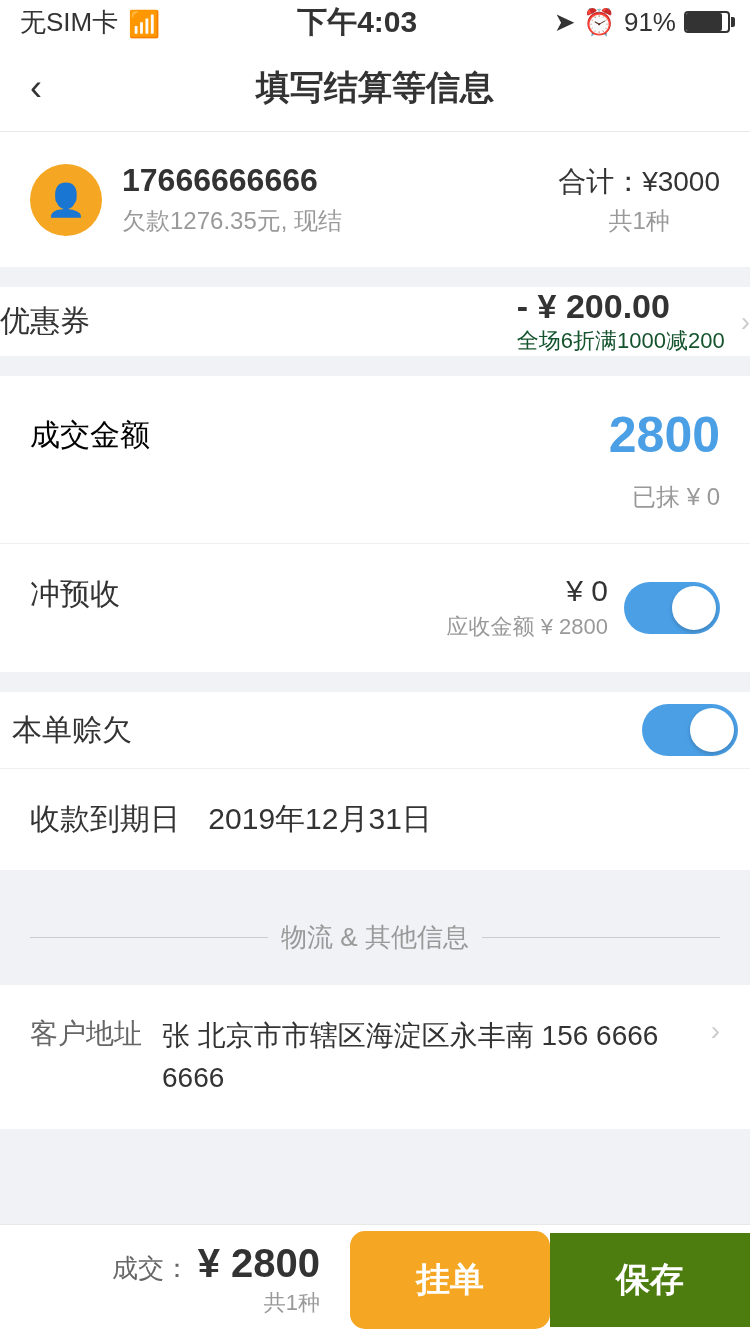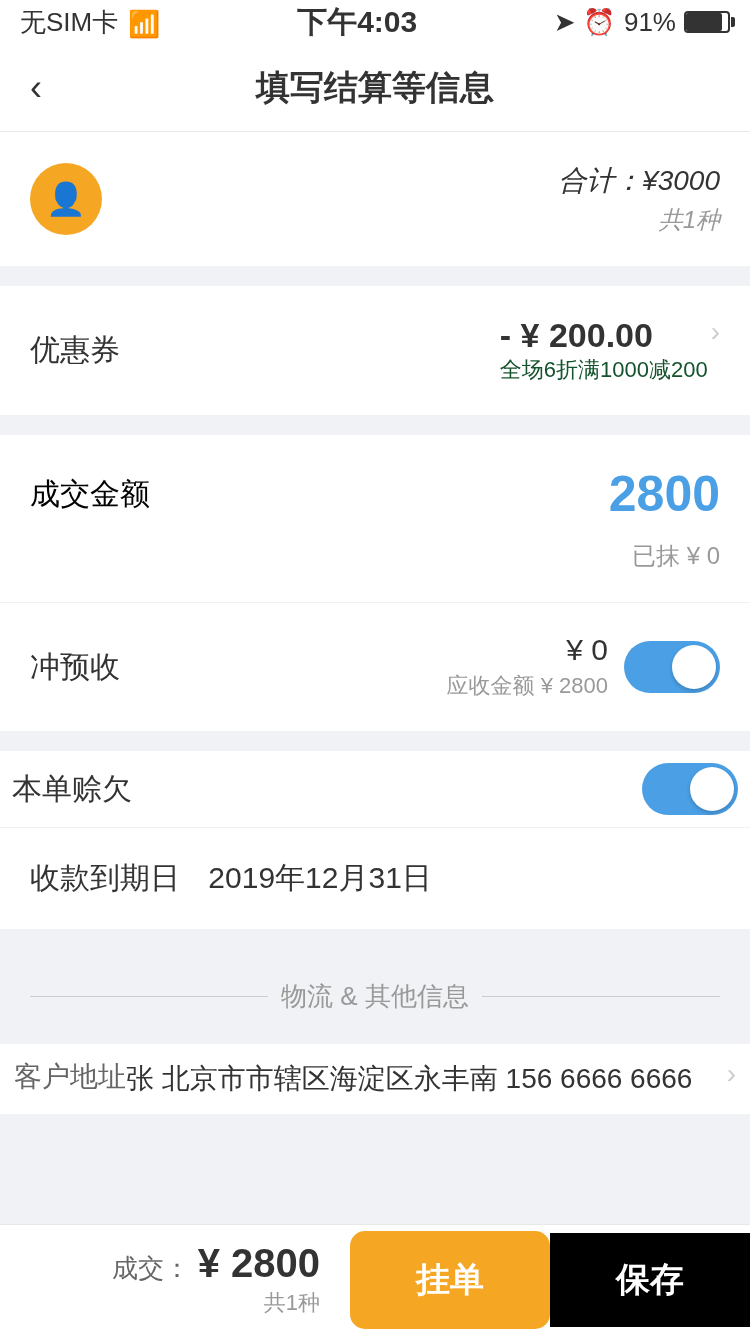--- a/index.html
+++ b/index.html
@@ -102,45 +102,43 @@
       font-size: 32px;
       font-weight: 600;
       color: #333;
     }
     .customer-sub {
       font-size: 24px;
       color: #999;
       margin-top: 6px;
     }
     .customer-right {
-      text-align: right;
-      font-style: italic;
+      text-align: center;
     }
     .total-count {
       font-size: 24px;
       color: #999;
       margin-top: 4px;
     }
 
     
     .coupon-row {
       display: flex;
       align-items: center;
       justify-content: space-between;
-      padding: 30px;
       background: #fff;
     }
     .coupon-label {
       font-size: 30px;
       color: #333;
     }
     .coupon-right {
       display: flex;
-      align-items: flex-start;
-      gap: 3px;
+      align-items: center;
+      gap: 16px;
     }
     .coupon-discount {
       font-size: 34px;
       font-weight: 600;
       color: #333;
     }
     .coupon-desc {
       font-size: 22px;
       color: #14532d;
       text-align: right;
@@ -194,21 +192,21 @@
     .amount-sub {
       font-size: 24px;
       color: #999;
       text-align: right;
       margin-top: 4px;
     }
 
     
     .advance-row {
       display: flex;
-      align-items: center;
+      align-items: flex-start;
       justify-content: space-between;
       padding: 30px;
       background: #fff;
       border-top: 1px solid #f0f0f0;
     }
     .advance-label {
       font-size: 30px;
       color: #333;
     }
     .advance-right {
@@ -286,24 +284,25 @@
       background: #ccc;
     }
     .logistics-label {
       font-size: 26px;
       color: #999;
     }
 
     
     .address-row {
       background: #fff;
-      padding: 14px;
+      padding: 30px;
       display: flex;
       align-items: flex-start;
       justify-content: space-between;
+      gap: 20px;
     }
     .address-label {
       font-size: 28px;
       color: #666;
       white-space: nowrap;
       min-width: 80px;
     }
     .address-value {
       font-size: 28px;
       color: #333;
@@ -349,21 +348,21 @@
       color: #fff;
       font-size: 34px;
       font-weight: 600;
       display: flex; align-items: center; justify-content: center;
       cursor: pointer;
       border-radius: 15px;
     }
     .btn-save {
       width: 200px;
       height: 94px;
-      background: #000000;
+      background: #4d7c0f;
       color: #fff;
       font-size: 34px;
       font-weight: 600;
       display: flex; align-items: center; justify-content: center;
       cursor: pointer;
     }
   </style>
 </head>
 <body>
 
@@ -389,20 +388,24 @@
 </div>
 
 <div class="content">
 
   <div class="card">
     <div class="customer-info">
       <div class="customer-left">
         <div class="avatar">
           <span>👤</span>
         </div>
+        <div>
+          <div class="customer-name">17666666666</div>
+          <div class="customer-sub">欠款1276.35元, 现结</div>
+        </div>
       </div>
       <div class="customer-right">
         <div>
           <span>合计：</span><span>¥3000</span>
         </div>
         <div class="total-count">共1种</div>
       </div>
     </div>
   </div>
 

